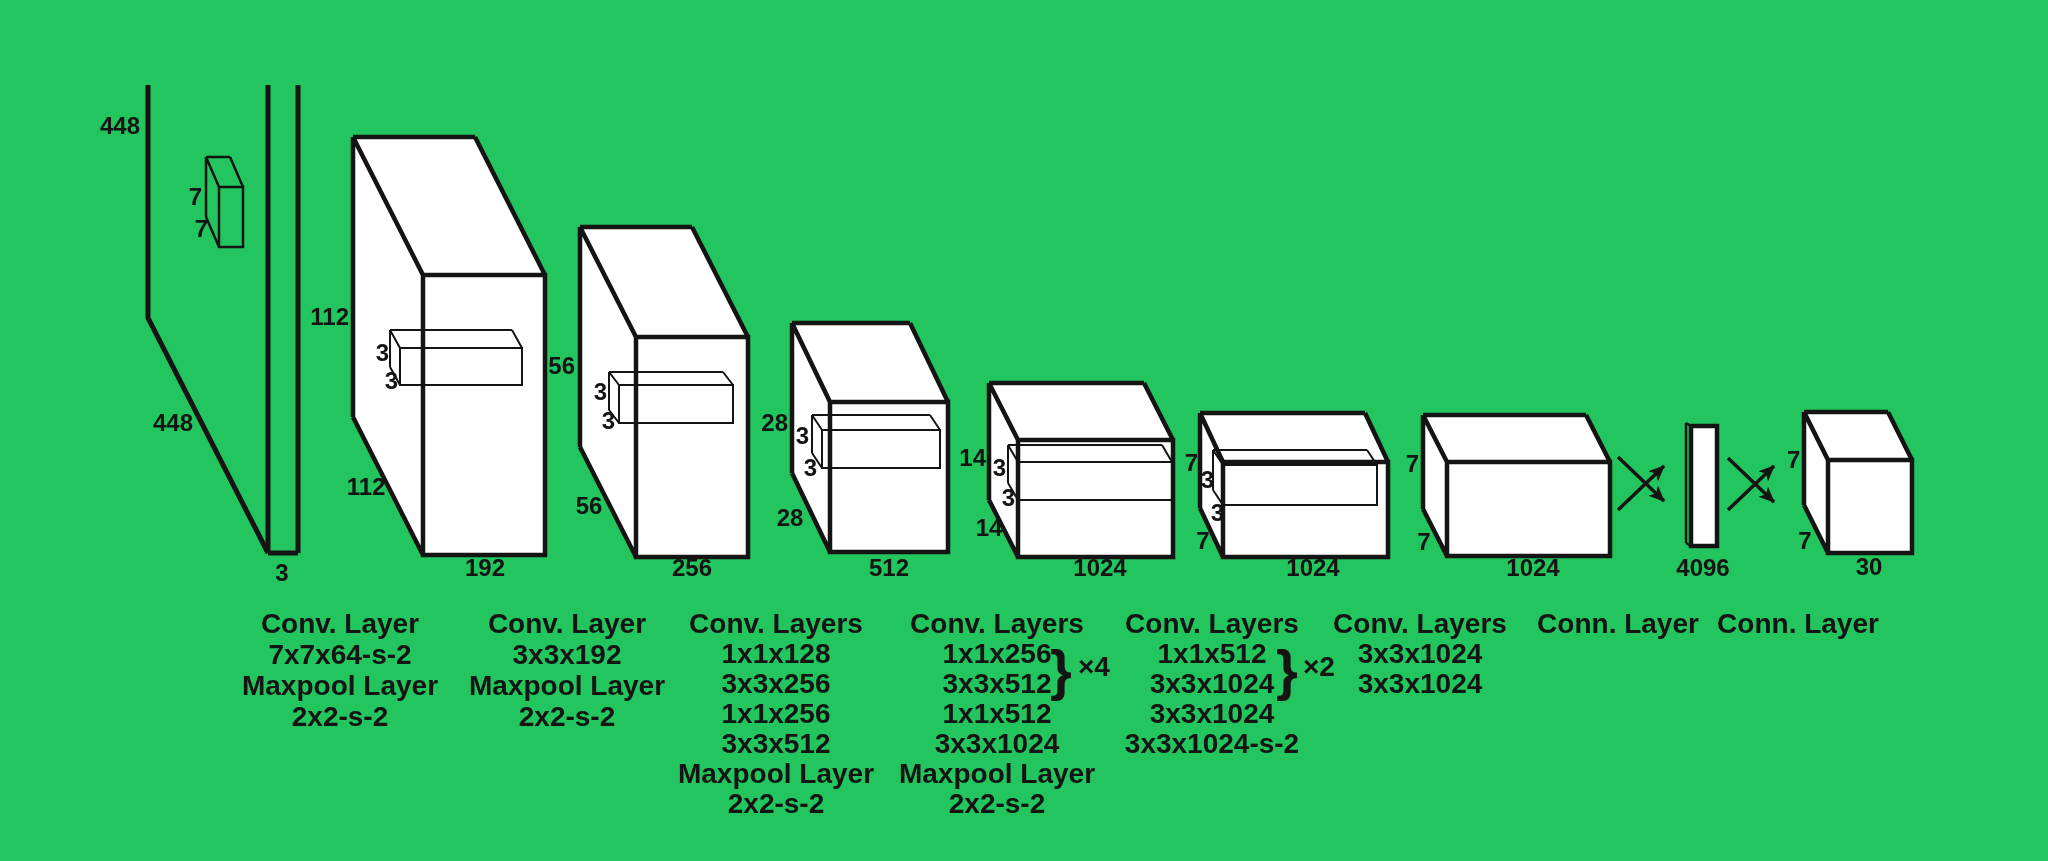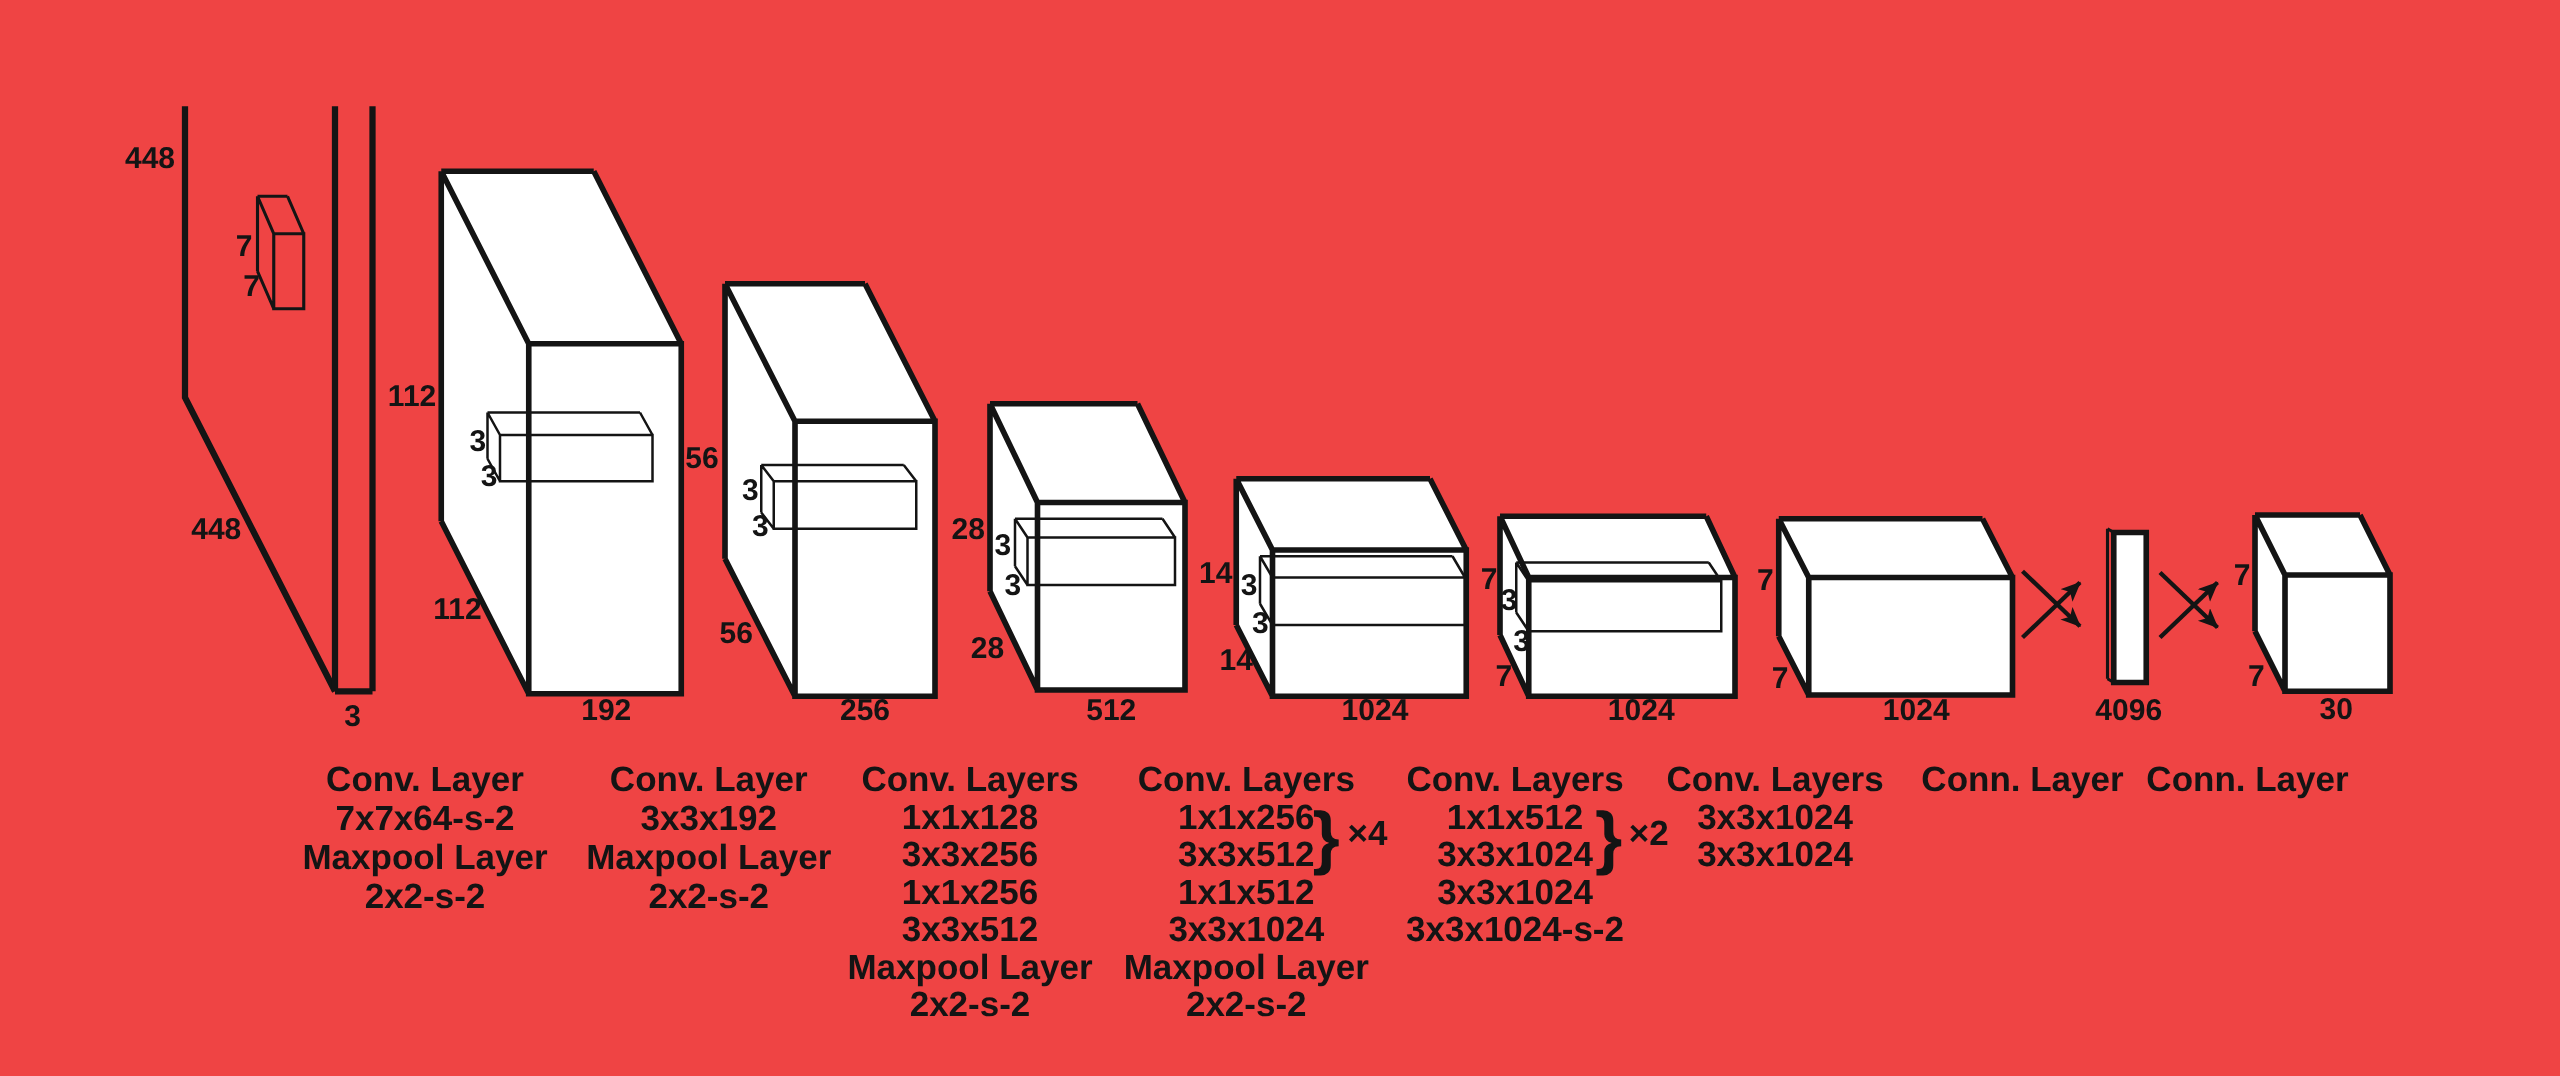--- a/index.html
+++ b/index.html
@@ -1,20 +1,20 @@
 <!DOCTYPE html>
 <html><head>
 <meta charset="utf-8">
 <style>
   html, body { margin: 0; padding: 0; background: #ffffff; }
   .page {
     position: relative;
     width: 2048px;
     height: 861px;
-    background: #ef4444;
+    background: #22c55e;
     overflow: hidden;
   }
   svg { display: block; }
   .edge {
     stroke: #141414;
     stroke-width: 4.5;
     fill: none;
     stroke-linejoin: miter;
     stroke-linecap: butt;
   }

